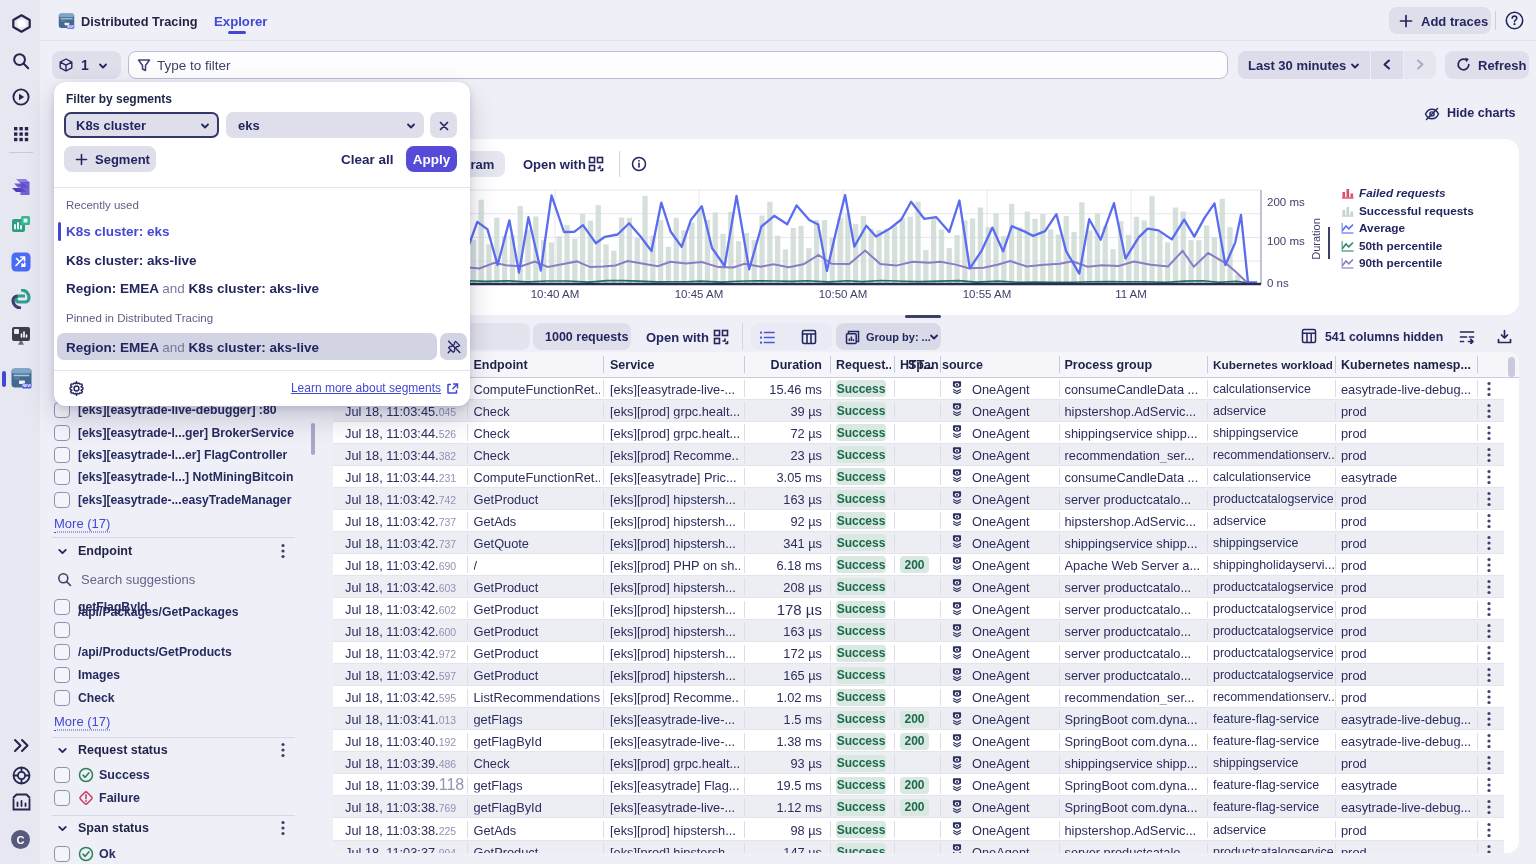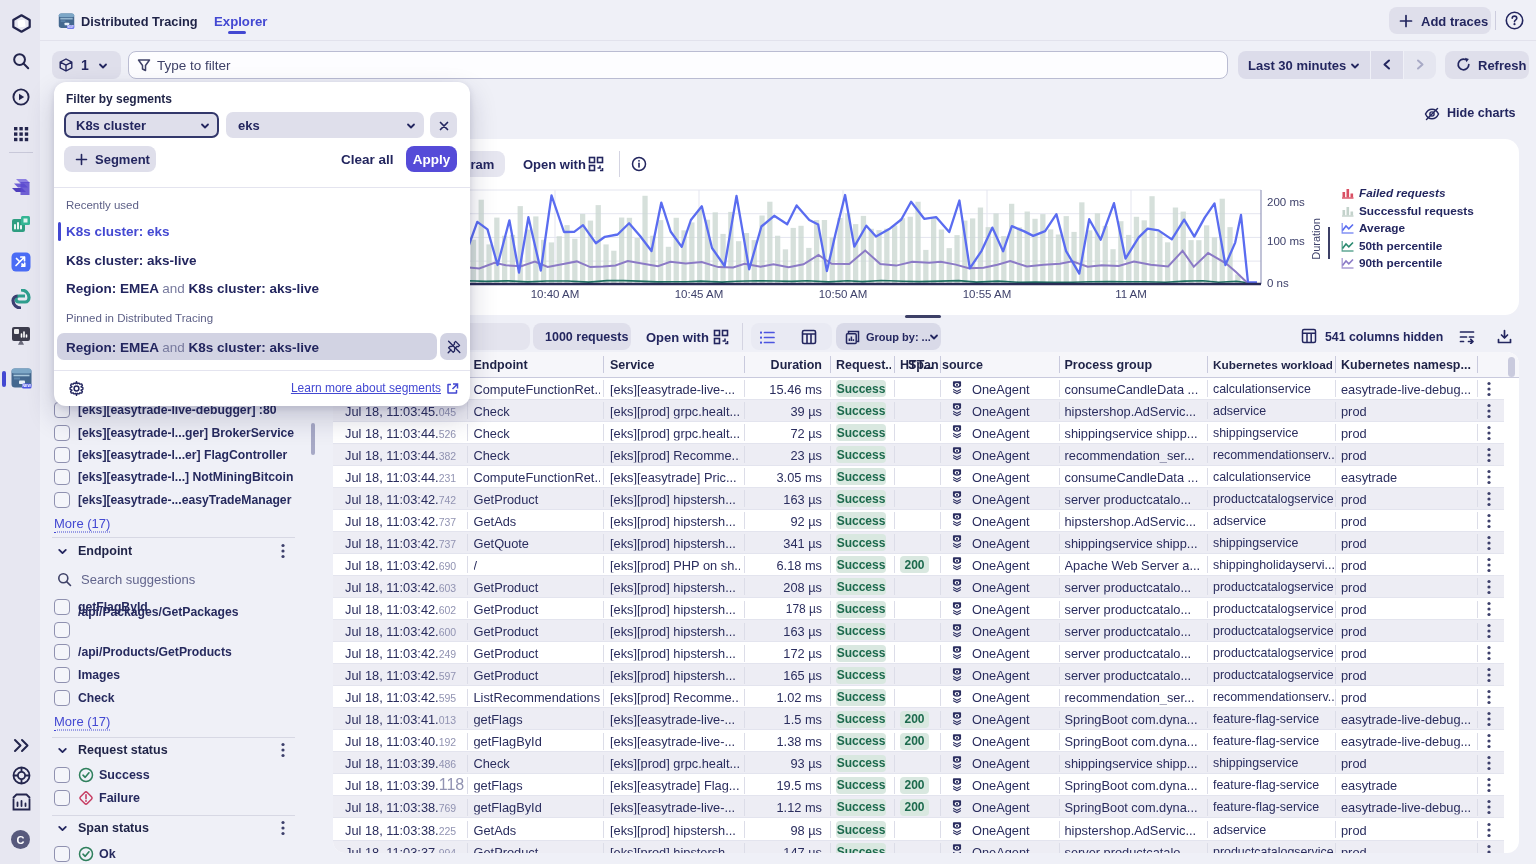--- a/index.html
+++ b/index.html
@@ -739,21 +739,21 @@
       <div style="position:absolute;left:894px;top:578.475px;width:1px;height:17px;background:#dcdde8"></div>
       <div style="position:absolute;left:939.5px;top:578.475px;width:1px;height:17px;background:#dcdde8"></div>
       <div style="position:absolute;left:1058.5px;top:578.475px;width:1px;height:17px;background:#dcdde8"></div>
       <div style="position:absolute;left:1207px;top:578.475px;width:1px;height:17px;background:#dcdde8"></div>
       <div style="position:absolute;left:1335px;top:578.475px;width:1px;height:17px;background:#dcdde8"></div>
       <div style="position:absolute;left:1476.5px;top:578.475px;width:1px;height:17px;background:#dcdde8"></div>
       <div style="position:absolute;left:333px;top:598.0px;width:1171px;height:22.05px;background:#ffffff;border-bottom:1px solid #e3e4ee"></div>
       <div style="position:absolute;left:345px;top:609.025px;transform:translateY(-50%);font-size:12.8px;color:#2a2d5e;white-space:nowrap">Jul 18, 11:03:42.<span style="font-size:10.5px;color:#9193b2">602</span></div>
       <div style="position:absolute;left:473.5px;top:609.025px;transform:translateY(-50%);width:126px;overflow:hidden;font-size:12.8px;color:#2a2d5e;font-weight:400;white-space:nowrap">GetProduct</div>
       <div style="position:absolute;left:610px;top:609.025px;transform:translateY(-50%);width:130px;overflow:hidden;font-size:12.8px;color:#2a2d5e;font-weight:400;white-space:nowrap">[eks][prod] hipstersh...</div>
-      <div style="position:absolute;right:714px;top:609.025px;transform:translateY(-50%);font-size:12px;color:#2a2d5e;font-weight:400;white-space:nowrap;">178 µs</div>
+      <div style="position:absolute;right:714px;top:609.025px;transform:translateY(-50%);font-size:15px;color:#2a2d5e;font-weight:400;white-space:nowrap;">178 µs</div>
       <div style="position:absolute;left:836px;top:600.525px;width:50px;height:17px;background:#d9e8e0;border-radius:4px;display:flex;align-items:center;justify-content:center;font-size:12px;font-weight:bold;color:#1c6a4d">Success</div>
       <svg style="position:absolute;left:952px;top:601.525px;" width="10" height="14" viewBox="0 0 11 15.5" fill="none">
         <path d="M1 1.2 C1 0.7 1.4 0.3 1.9 0.3 L9.1 0.3 C9.6 0.3 10 0.7 10 1.2 L10 4.6 C10 6.2 8.7 7.4 5.5 7.4 C2.3 7.4 1 6.2 1 4.6 Z" fill="#2b2e60"></path>
       <ellipse cx="5.5" cy="4.1" rx="2.6" ry="1.9" fill="#fff"></ellipse>
       <circle cx="5.5" cy="4.3" r="1.15" fill="#2b2e60"></circle>
       <path d="M1.2 8.6 L5.5 10.8 L9.8 8.6 L9.8 9.9 L5.5 12.1 L1.2 9.9 Z" fill="#2b2e60"></path>
       <path d="M1.2 11.2 L5.5 13.4 L9.8 11.2 L9.8 12.5 L5.5 14.7 L1.2 12.5 Z" fill="#2b2e60"></path>
       </svg>
       <div style="position:absolute;left:972px;top:609.025px;transform:translateY(-50%);font-size:12.8px;color:#2a2d5e;font-weight:400;white-space:nowrap;">OneAgent</div>
       <div style="position:absolute;left:1064.5px;top:609.025px;transform:translateY(-50%);width:138px;overflow:hidden;font-size:12.8px;color:#2a2d5e;font-weight:400;white-space:nowrap">server productcatalo...</div>
@@ -800,21 +800,21 @@
       <div style="position:absolute;left:603px;top:622.5749999999999px;width:1px;height:17px;background:#dcdde8"></div>
       <div style="position:absolute;left:743.5px;top:622.5749999999999px;width:1px;height:17px;background:#dcdde8"></div>
       <div style="position:absolute;left:830px;top:622.5749999999999px;width:1px;height:17px;background:#dcdde8"></div>
       <div style="position:absolute;left:894px;top:622.5749999999999px;width:1px;height:17px;background:#dcdde8"></div>
       <div style="position:absolute;left:939.5px;top:622.5749999999999px;width:1px;height:17px;background:#dcdde8"></div>
       <div style="position:absolute;left:1058.5px;top:622.5749999999999px;width:1px;height:17px;background:#dcdde8"></div>
       <div style="position:absolute;left:1207px;top:622.5749999999999px;width:1px;height:17px;background:#dcdde8"></div>
       <div style="position:absolute;left:1335px;top:622.5749999999999px;width:1px;height:17px;background:#dcdde8"></div>
       <div style="position:absolute;left:1476.5px;top:622.5749999999999px;width:1px;height:17px;background:#dcdde8"></div>
       <div style="position:absolute;left:333px;top:642.1px;width:1171px;height:22.05px;background:#ffffff;border-bottom:1px solid #e3e4ee"></div>
-      <div style="position:absolute;left:345px;top:653.125px;transform:translateY(-50%);font-size:12.8px;color:#2a2d5e;white-space:nowrap">Jul 18, 11:03:42.<span style="font-size:10.5px;color:#9193b2">249</span></div>
+      <div style="position:absolute;left:345px;top:653.125px;transform:translateY(-50%);font-size:12.8px;color:#2a2d5e;white-space:nowrap">Jul 18, 11:03:42.<span style="font-size:10.5px;color:#9193b2">972</span></div>
       <div style="position:absolute;left:473.5px;top:653.125px;transform:translateY(-50%);width:126px;overflow:hidden;font-size:12.8px;color:#2a2d5e;font-weight:400;white-space:nowrap">GetProduct</div>
       <div style="position:absolute;left:610px;top:653.125px;transform:translateY(-50%);width:130px;overflow:hidden;font-size:12.8px;color:#2a2d5e;font-weight:400;white-space:nowrap">[eks][prod] hipstersh...</div>
       <div style="position:absolute;right:714px;top:653.125px;transform:translateY(-50%);font-size:12.8px;color:#2a2d5e;font-weight:400;white-space:nowrap;">172 µs</div>
       <div style="position:absolute;left:836px;top:644.625px;width:50px;height:17px;background:#d9e8e0;border-radius:4px;display:flex;align-items:center;justify-content:center;font-size:12px;font-weight:bold;color:#1c6a4d">Success</div>
       <svg style="position:absolute;left:952px;top:645.625px;" width="10" height="14" viewBox="0 0 11 15.5" fill="none">
         <path d="M1 1.2 C1 0.7 1.4 0.3 1.9 0.3 L9.1 0.3 C9.6 0.3 10 0.7 10 1.2 L10 4.6 C10 6.2 8.7 7.4 5.5 7.4 C2.3 7.4 1 6.2 1 4.6 Z" fill="#2b2e60"></path>
       <ellipse cx="5.5" cy="4.1" rx="2.6" ry="1.9" fill="#fff"></ellipse>
       <circle cx="5.5" cy="4.3" r="1.15" fill="#2b2e60"></circle>
       <path d="M1.2 8.6 L5.5 10.8 L9.8 8.6 L9.8 9.9 L5.5 12.1 L1.2 9.9 Z" fill="#2b2e60"></path>
       <path d="M1.2 11.2 L5.5 13.4 L9.8 11.2 L9.8 12.5 L5.5 14.7 L1.2 12.5 Z" fill="#2b2e60"></path>

